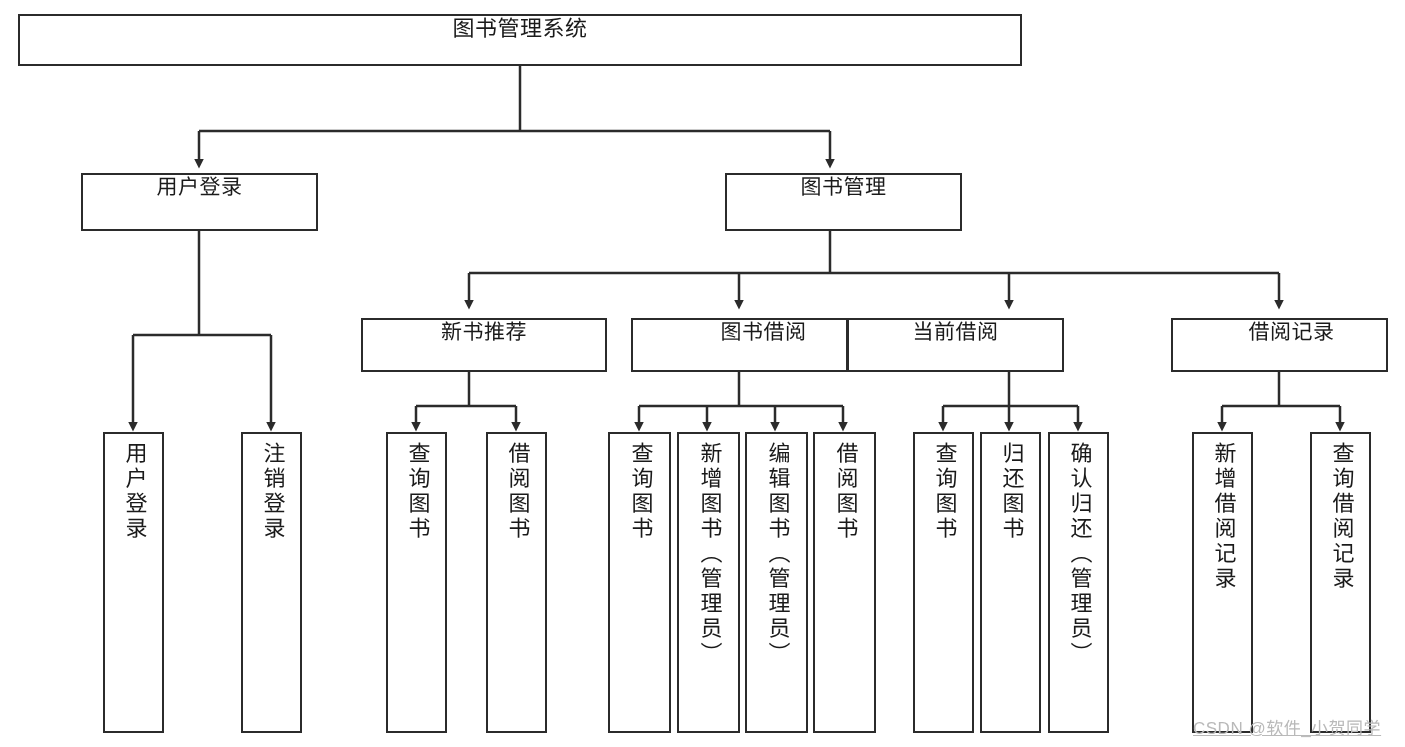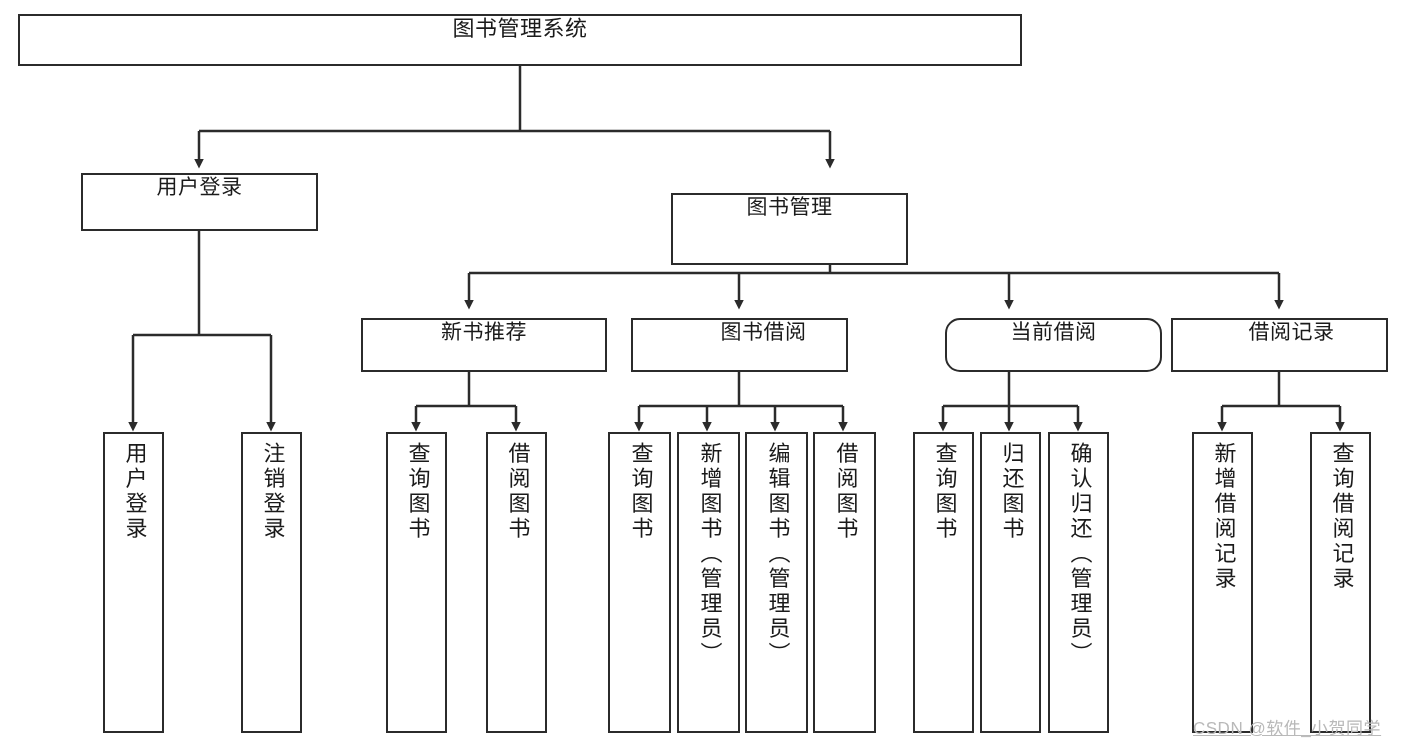--- a/index.html
+++ b/index.html
@@ -125,31 +125,31 @@
     </g>
   </svg>
 
   <div class="node h root" style="left:18px; top:14px; width:1004px; height:52px;">
     <span class="label">图书管理系统</span>
   </div>
 
   <div class="node h" style="left:81px; top:173px; width:237px; height:58px;">
     <span class="label">用户登录</span>
   </div>
-  <div class="node h" style="left:671px; top:173px; width:237px; height:72px;margin-top:20px;">
+  <div class="node h" style="left:725px; top:173px; width:237px; height:58px;">
     <span class="label">图书管理</span>
   </div>
 
   <div class="node h" style="left:361px; top:318px; width:246px; height:54px;">
     <span class="label">新书推荐</span>
   </div>
   <div class="node h" style="left:631px; top:318px; width:217px; height:54px;padding-left:48px;">
     <span class="label">图书借阅</span>
   </div>
-  <div class="node h" style="left:945px; top:318px; width:217px; height:54px;border-radius:15px;">
+  <div class="node h" style="left:847px; top:318px; width:217px; height:54px;">
     <span class="label">当前借阅</span>
   </div>
   <div class="node h" style="left:1171px; top:318px; width:217px; height:54px;padding-left:24px;">
     <span class="label">借阅记录</span>
   </div>
 
   <div class="node v" style="left:103px; top:432px; width:61px; height:301px;">
     <span class="label">用户登录</span>
   </div>
   <div class="node v" style="left:241px; top:432px; width:61px; height:301px;">

